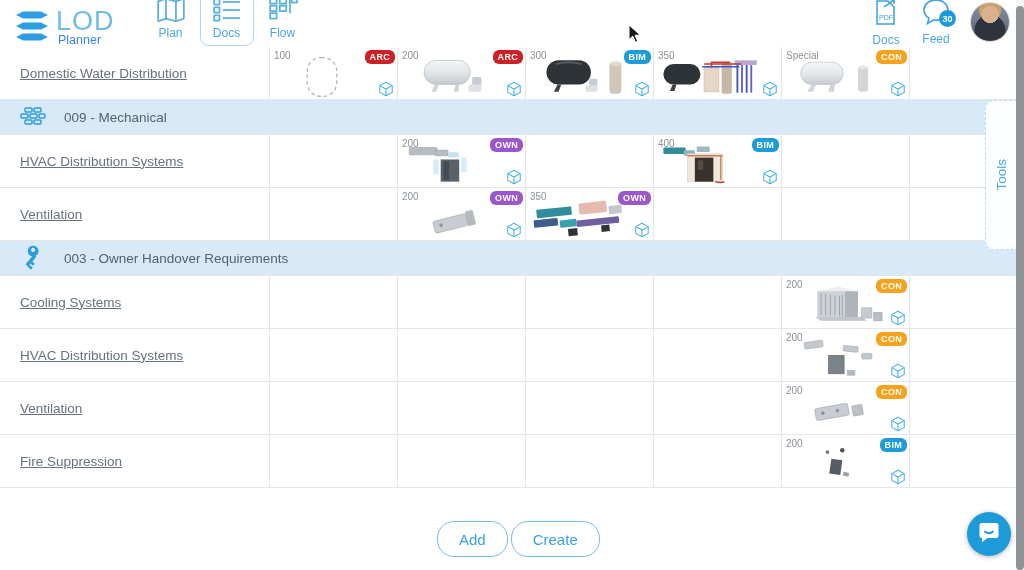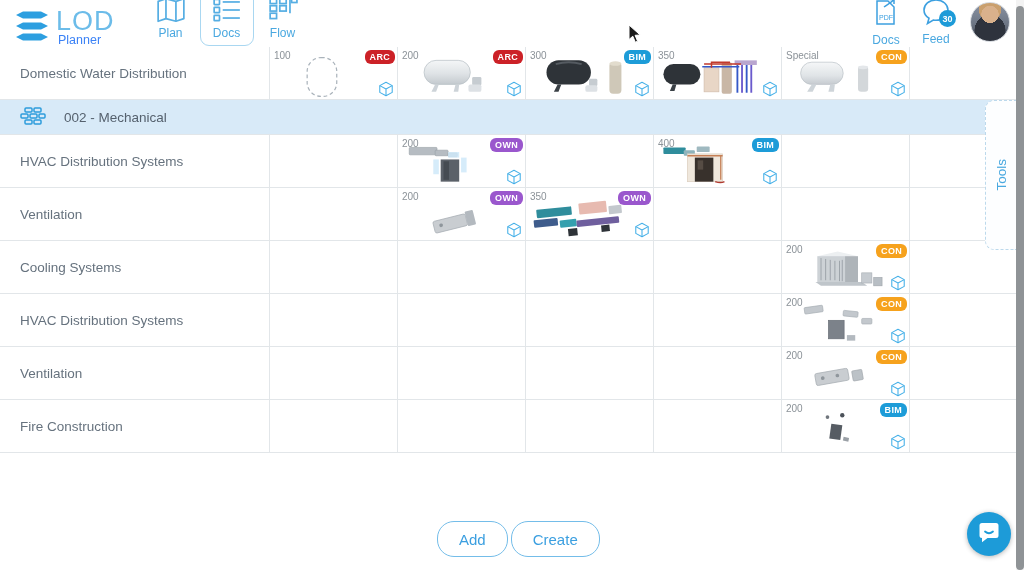--- a/index.html
+++ b/index.html
@@ -39,21 +39,21 @@
   .gh-cell { width:128px; display:flex; align-items:center; justify-content:center; color:#fff; font-size:13px; border-left:1px solid rgba(255,255,255,0.45); cursor:pointer; white-space:nowrap; overflow:hidden; }
   .gh-fill { flex:1; border-left:1px solid rgba(255,255,255,0.45); }
 
   
   .grid-body { position:relative; }
   .row { display:flex; border-bottom:1px solid #e2e6e9; background:#fff; }
   .group-row { height:35px; background:#d8eaf8; align-items:center; cursor:pointer; }
   .group-icon { width:26px; height:26px; margin-left:20px; display:flex; align-items:center; justify-content:center; }
   .group-label { margin-left:18px; font-size:13.5px; color:#55616e; }
   .item-row { height:53px; }
-  .row-label-cell { width:270px; border-right:1px solid #e2e6e9; display:flex; align-items:center; padding-left:20px; font-size:13.5px; color:#66727e; cursor:pointer; }
+  .row-label-cell { width:270px; border-right:1px solid #e2e6e9; display:flex; align-items:center; padding-left:20px; font-size:13.5px; color:#66727e; cursor:pointer;text-decoration:underline; }
   .cell { position:relative; width:128px; border-right:1px solid #e2e6e9; cursor:pointer; }
   .cell-fill { flex:1; }
   .cell-value { position:absolute; top:3px; left:4px; font-size:10px; color:#8b9298; }
   .cell-badge { position:absolute; top:3px; right:2px; font-size:9px; font-weight:bold; color:#fff; padding:2px 5px; border-radius:6px; letter-spacing:0.3px; }
   .cell-art { position:absolute; left:2px; right:14px; top:9px; bottom:1px; }
   .cell-art svg { width:100%; height:100%; }
   .cell-cube { position:absolute; right:3px; bottom:2px; width:16px; height:16px; cursor:pointer; }
   .cell-cube svg { width:16px; height:16px; }
 
   
@@ -253,21 +253,21 @@
           <svg width="26" height="24" viewBox="0 0 26 22" fill="none" stroke="#2d9cdb" stroke-width="1.5">
             <rect x="5" y="2" width="7" height="4" rx="1"></rect>
             <rect x="14" y="2" width="7" height="4" rx="1"></rect>
             <rect x="1" y="8" width="7" height="4" rx="1"></rect>
             <rect x="10" y="8" width="7" height="4" rx="1"></rect>
             <rect x="19" y="8" width="6" height="4" rx="1"></rect>
             <rect x="5" y="14" width="7" height="4" rx="1"></rect>
             <rect x="14" y="14" width="7" height="4" rx="1"></rect>
           </svg>
         </span>
-        <span class="group-label">002 - Mechanical</span>
+        <span class="group-label">009 - Mechanical</span>
       </div>
       <div class="row item-row">
         <div class="row-label-cell">HVAC Distribution Systems</div>
         <div class="cell"></div>
         <div class="cell">
           <span class="cell-value">200</span>
           <span class="cell-art"><svg viewBox="0 0 120 44" preserveAspectRatio="xMidYMid meet">
               <g fill="#b6bcc2" stroke="#9aa1a8" stroke-width="0.7">
                 <rect x="10" y="3" width="30" height="8" rx="1"></rect>
                 <rect x="38" y="6" width="14" height="6" rx="1"></rect>
@@ -346,20 +346,34 @@
           <span class="cell-badge" style="background: rgb(154, 87, 205);">OWN</span>
           <span class="cell-cube"><svg viewBox="0 0 18 18" fill="none" stroke="#45b0e8" stroke-width="1.2" stroke-linejoin="round">
               <path d="M9 1.5 L16 5.2 V12.8 L9 16.5 L2 12.8 V5.2 Z"></path>
               <path d="M2 5.2 L9 9 L16 5.2 M9 9 V16.5"></path>
             </svg></span>
         </div>
         <div class="cell"></div>
         <div class="cell"></div>
         <div class="cell-fill"></div>
       </div>
+      <div class="row group-row">
+        <span class="group-icon">
+          <svg width="26" height="26" viewBox="0 0 24 24">
+            <g transform="rotate(40 12 12)" fill="#2d9cdb">
+              <circle cx="8" cy="7" r="5"></circle>
+              <circle cx="7.2" cy="6.2" r="1.9" fill="#d8eaf8"></circle>
+              <rect x="10.5" y="9" width="3.2" height="12" rx="1"></rect>
+              <rect x="13.5" y="15" width="3.2" height="2.4" rx="0.6"></rect>
+              <rect x="13.5" y="19" width="4" height="2.4" rx="0.6"></rect>
+            </g>
+          </svg>
+        </span>
+        <span class="group-label">003 - Owner Handover Requirements</span>
+      </div>
       <div class="row item-row">
         <div class="row-label-cell">Cooling Systems</div>
         <div class="cell"></div>
         <div class="cell"></div>
         <div class="cell"></div>
         <div class="cell"></div>
         <div class="cell">
           <span class="cell-value">200</span>
           <span class="cell-art"><svg viewBox="0 0 120 44" preserveAspectRatio="xMidYMid meet">
               <path d="M36 6 L58 1 L80 6 L58 11 Z" fill="#eceff1"></path>
@@ -423,21 +437,21 @@
             </svg></span>
           <span class="cell-badge" style="background: rgb(246, 162, 29);">CON</span>
           <span class="cell-cube"><svg viewBox="0 0 18 18" fill="none" stroke="#45b0e8" stroke-width="1.2" stroke-linejoin="round">
               <path d="M9 1.5 L16 5.2 V12.8 L9 16.5 L2 12.8 V5.2 Z"></path>
               <path d="M2 5.2 L9 9 L16 5.2 M9 9 V16.5"></path>
             </svg></span>
         </div>
         <div class="cell-fill"></div>
       </div>
       <div class="row item-row">
-        <div class="row-label-cell">Fire Construction</div>
+        <div class="row-label-cell">Fire Suppression</div>
         <div class="cell"></div>
         <div class="cell"></div>
         <div class="cell"></div>
         <div class="cell"></div>
         <div class="cell">
           <span class="cell-value">200</span>
           <span class="cell-art"><svg viewBox="0 0 120 44" preserveAspectRatio="xMidYMid meet">
               <rect x="50" y="16" width="12" height="16" fill="#565c63" transform="rotate(8 56 24)"></rect>
               <circle cx="47" cy="8" r="2" fill="#70767d"></circle>
               <circle cx="63" cy="6" r="2.4" fill="#4c525a"></circle>

